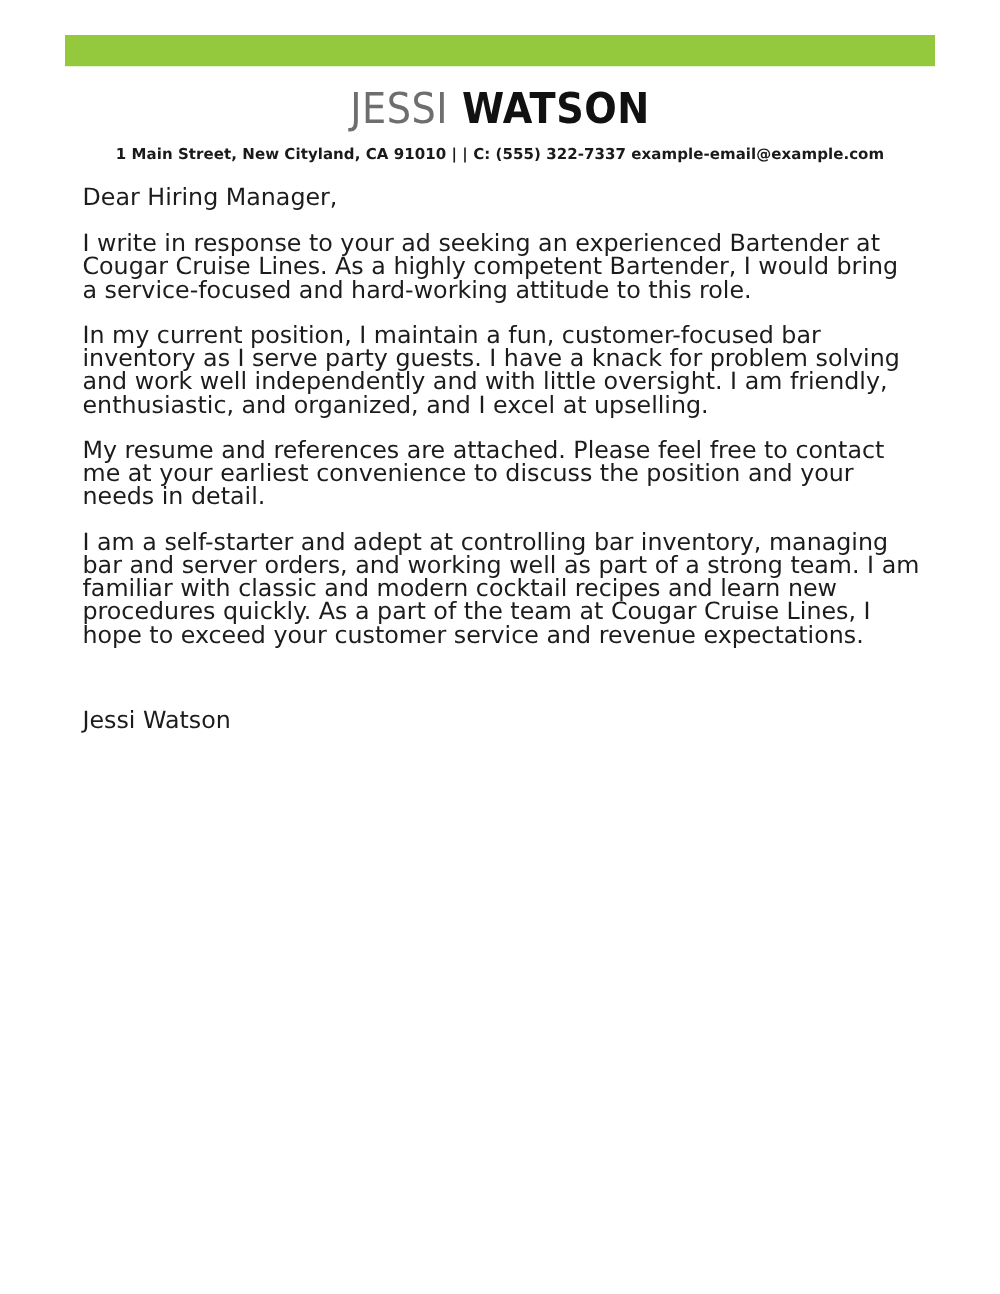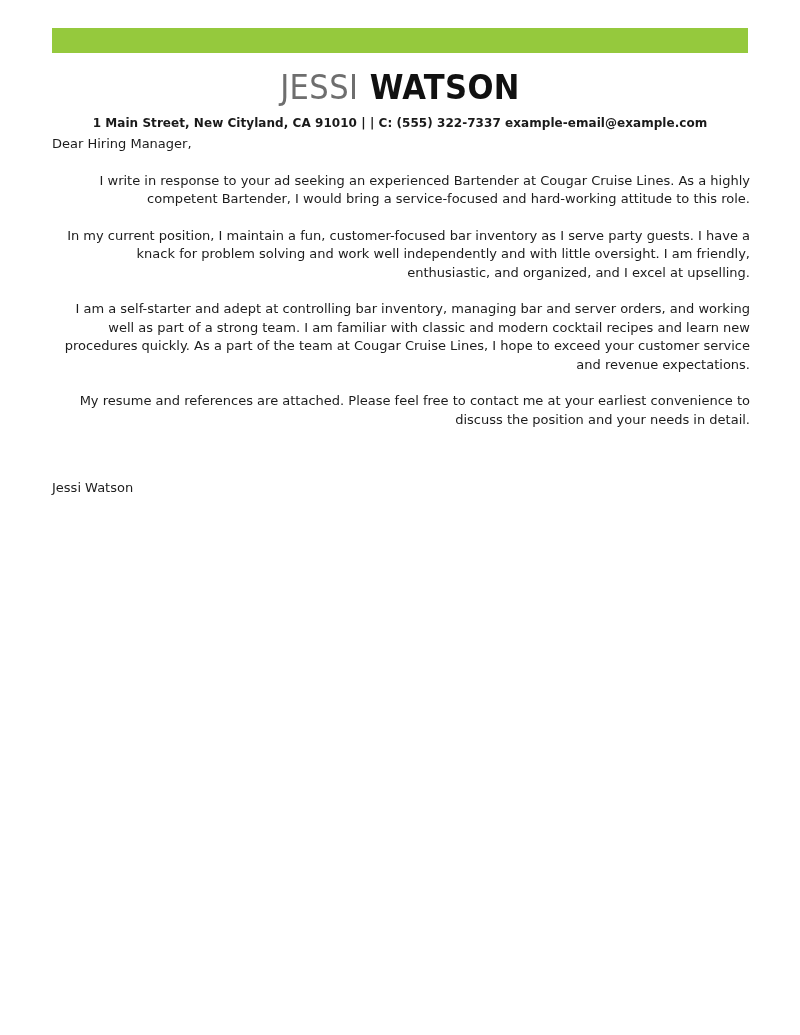--- a/index.html
+++ b/index.html
@@ -81,34 +81,33 @@
     position: absolute;
     left: 50px;
     top: 133px;
     width: 702px;
   }
 
   .salutation,
   .para,
   .closing,
   .signature {
-    font-size: 13px;
+    font-size: 19px;
     line-height: 18.5px;
     color: #1c1c1c;
-    margin: 2px;
+    margin: 16px;
     text-align: left;
   }
 
   .salutation {
     margin-bottom: 18px;
   }
 
   .para {
     margin-bottom: 18px;
-    text-align: right;
   }
 
   .closing {
     margin-bottom: 0;
   }
 
   .signature {
     margin-top: 50px;
   }
 </style>
@@ -126,22 +125,22 @@
   </div>
 
   <div class="letter-body">
 
     <p class="salutation">Dear Hiring Manager,</p>
 
     <p class="para">I write in response to your ad seeking an experienced Bartender at Cougar Cruise Lines. As a highly competent Bartender, I would bring a service-focused and hard-working attitude to this role.</p>
 
     <p class="para">In my current position, I maintain a fun, customer-focused bar inventory as I serve party guests. I have a knack for problem solving and work well independently and with little oversight. I am friendly, enthusiastic, and organized, and I excel at upselling.</p>
 
+    <p class="para">My resume and references are attached. Please feel free to contact me at your earliest convenience to discuss the position and your needs in detail.</p>
+
     <p class="para">I am a self-starter and adept at controlling bar inventory, managing bar and server orders, and working well as part of a strong team. I am familiar with classic and modern cocktail recipes and learn new procedures quickly. As a part of the team at Cougar Cruise Lines, I hope to exceed your customer service and revenue expectations.</p>
-
-    <p class="para">My resume and references are attached. Please feel free to contact me at your earliest convenience to discuss the position and your needs in detail.</p>
 
 
     <p class="signature">Jessi Watson</p>
 
   </div>
 
 </div>
 
 </body></html>

